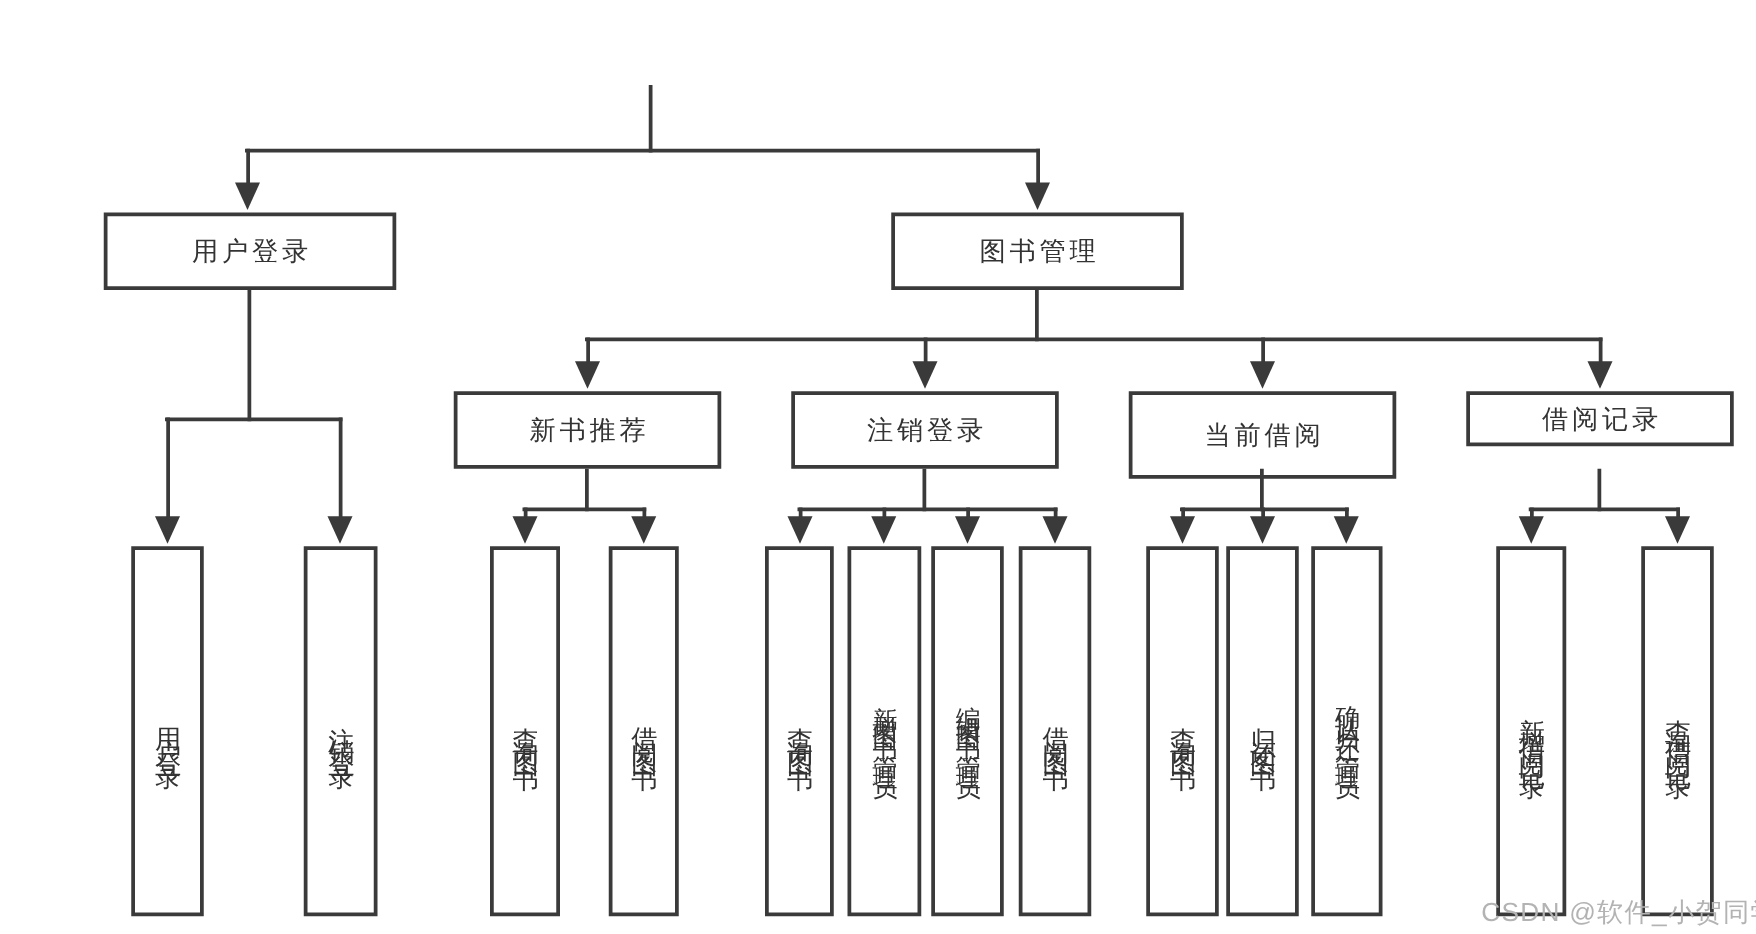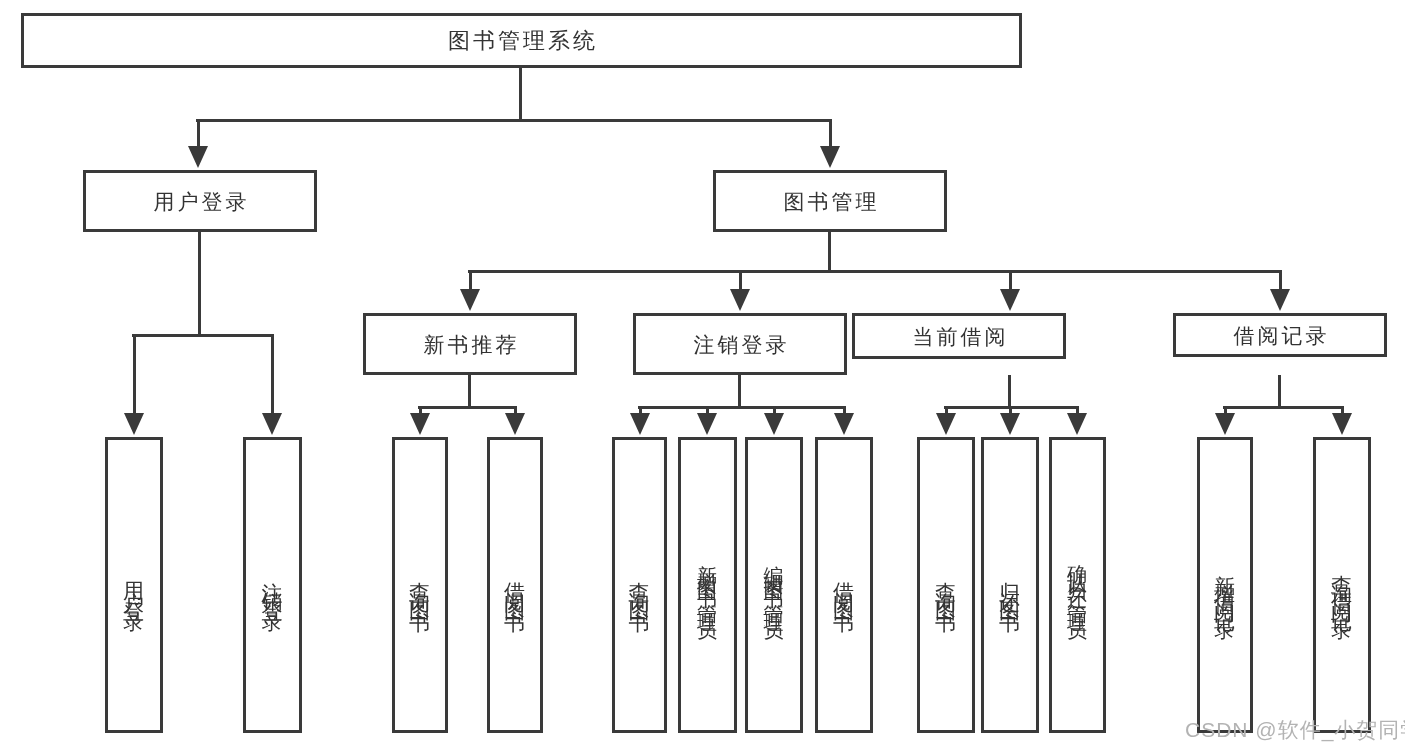--- a/index.html
+++ b/index.html
@@ -38,41 +38,38 @@
   .watermark{
     position:absolute;left:1185px;top:716px;z-index:10;
     font-size:21px;color:var(--wm);white-space:nowrap;letter-spacing:1px;
   }
 </style>
 </head>
 <body>
 
 <div id="canvas">
 
-  <div class="box" style="left:21px;top:13px;width:1001px;height:55px">
-    <span class="hlabel" style="font-size:22px">图书管理系统</span>
-  </div>
 
   <div class="box" style="left:83px;top:170px;width:234px;height:62px">
     <span class="hlabel">用户登录</span>
   </div>
 
   <div class="box" style="left:713px;top:170px;width:234px;height:62px">
     <span class="hlabel">图书管理</span>
   </div>
 
   <div class="box" style="left:363px;top:313px;width:214px;height:62px">
     <span class="hlabel">新书推荐</span>
   </div>
 
   <div class="box" style="left:633px;top:313px;width:214px;height:62px">
     <span class="hlabel">注销登录</span>
   </div>
 
-  <div class="box" style="left:852px;top:313px;width:214px;height:46px">
+  <div class="box" style="left:903px;top:313px;width:214px;height:70px">
     <span class="hlabel">当前借阅</span>
   </div>
 
   <div class="box" style="left:1173px;top:313px;width:214px;height:44px">
     <span class="hlabel">借阅记录</span>
   </div>
 
   <div class="box" style="left:105px;top:437px;width:58px;height:296px">
     <span class="vlabel">用户登录</span>
   </div>

